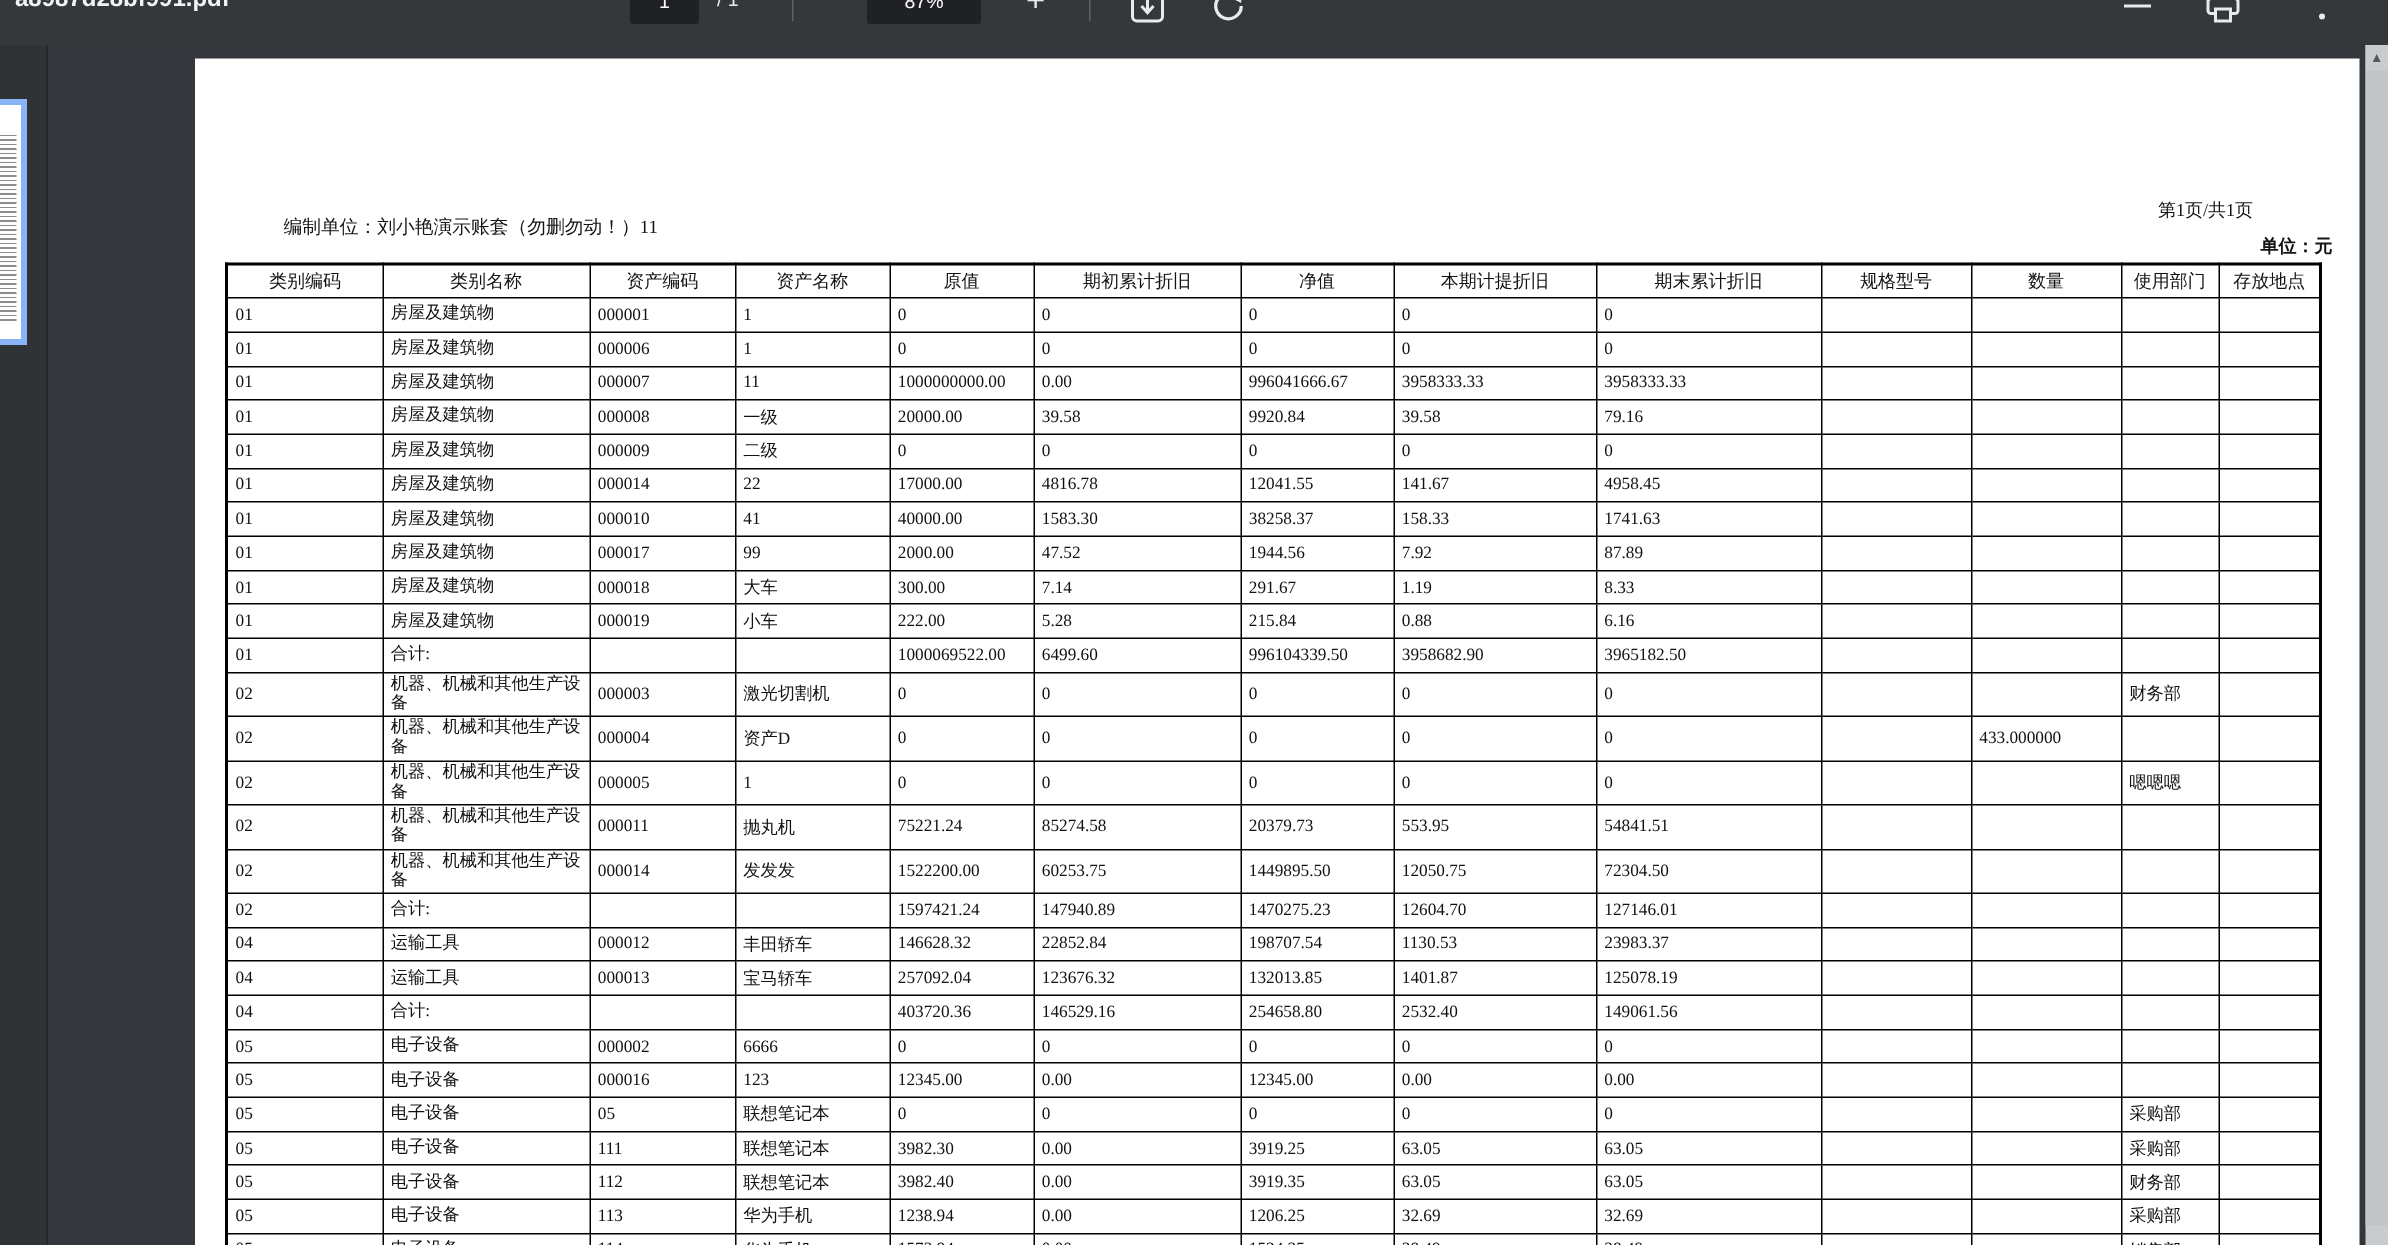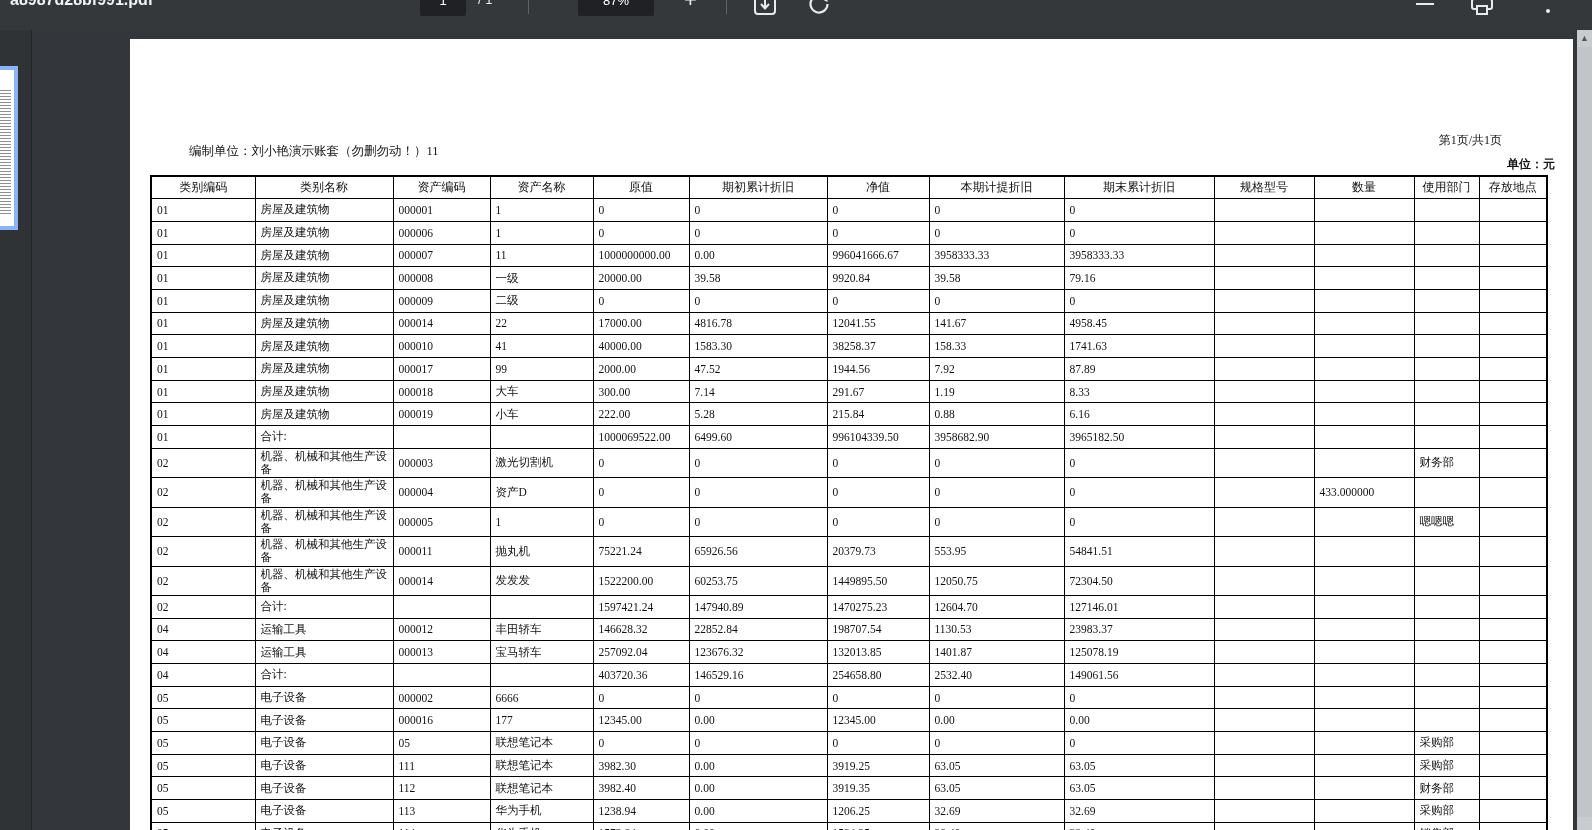--- a/index.html
+++ b/index.html
@@ -352,21 +352,21 @@
             <td></td>
             <td>嗯嗯嗯</td>
             <td></td>
           </tr>
           <tr class="tall">
             <td>02</td>
             <td>机器、机械和其他生产设备</td>
             <td>000011</td>
             <td>抛丸机</td>
             <td>75221.24</td>
-            <td>65926.56</td>
+            <td>85274.58</td>
             <td>20379.73</td>
             <td>553.95</td>
             <td>54841.51</td>
             <td></td>
             <td></td>
             <td></td>
             <td></td>
           </tr>
           <tr class="tall">
             <td>02</td>
@@ -455,21 +455,21 @@
             <td>0</td>
             <td></td>
             <td></td>
             <td></td>
             <td></td>
           </tr>
           <tr>
             <td>05</td>
             <td>电子设备</td>
             <td>000016</td>
-            <td>177</td>
+            <td>123</td>
             <td>12345.00</td>
             <td>0.00</td>
             <td>12345.00</td>
             <td>0.00</td>
             <td>0.00</td>
             <td></td>
             <td></td>
             <td></td>
             <td></td>
           </tr>

